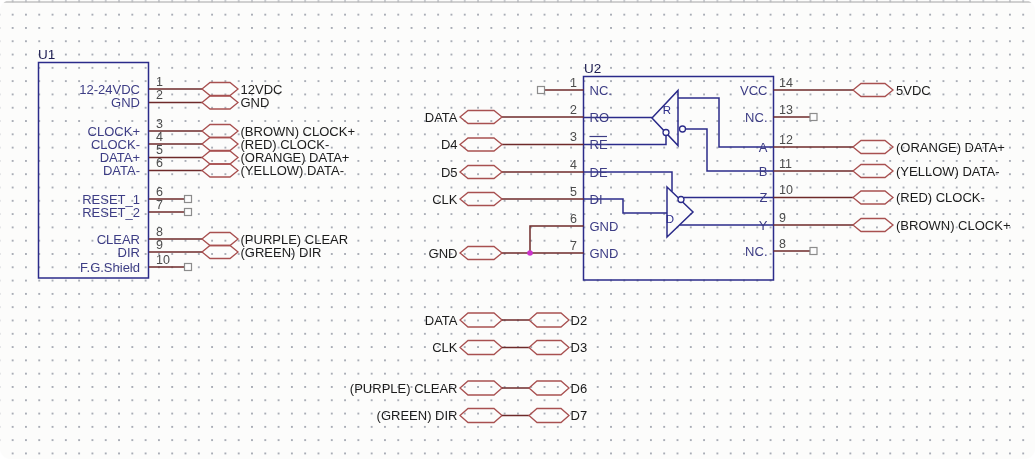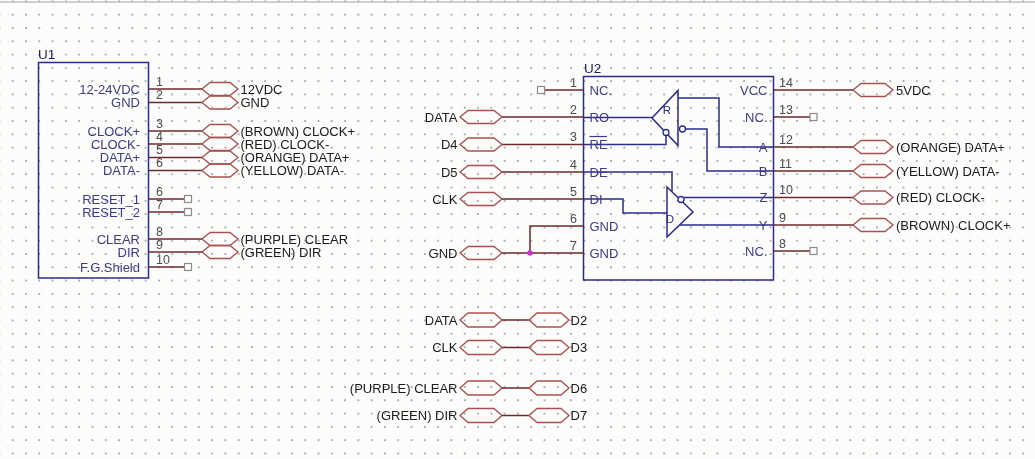--- a/index.html
+++ b/index.html
@@ -2,20 +2,21 @@
 <html><head>
 <meta charset="utf-8">
 <style>
   html,body{margin:0;padding:0;background:#ffffff;}
   .stage{
     position:relative;width:1035px;height:459px;overflow:hidden;
     background-color:#fcfcfb;
     background-image:radial-gradient(circle,#a9adb6 0.9px,rgba(0,0,0,0) 1.1px);
     background-size:13.3px 13.3px;background-position:6px 8px;
     font-family:"Liberation Sans",sans-serif;
+    border-radius:11px;
   }
   svg{position:absolute;left:0;top:0;}
   .sym{stroke:#2b2b8a;stroke-width:1.5;fill:none;}
   .wire{stroke:#6e2a2a;stroke-width:1.5;fill:none;}
   .hex{stroke:#a85050;stroke-width:1.3;fill:none;}
   .ncsq{stroke:#8c8c8c;stroke-width:1.2;fill:#fdfdfd;}
   .bub{stroke:#2b2b8a;stroke-width:1.3;fill:#fdfdfd;}
   text{font-family:"Liberation Sans",sans-serif;}
   .ref{fill:#1e1e52;font-size:13.5px;}
   .pname{fill:#3d3d85;font-size:13px;}

